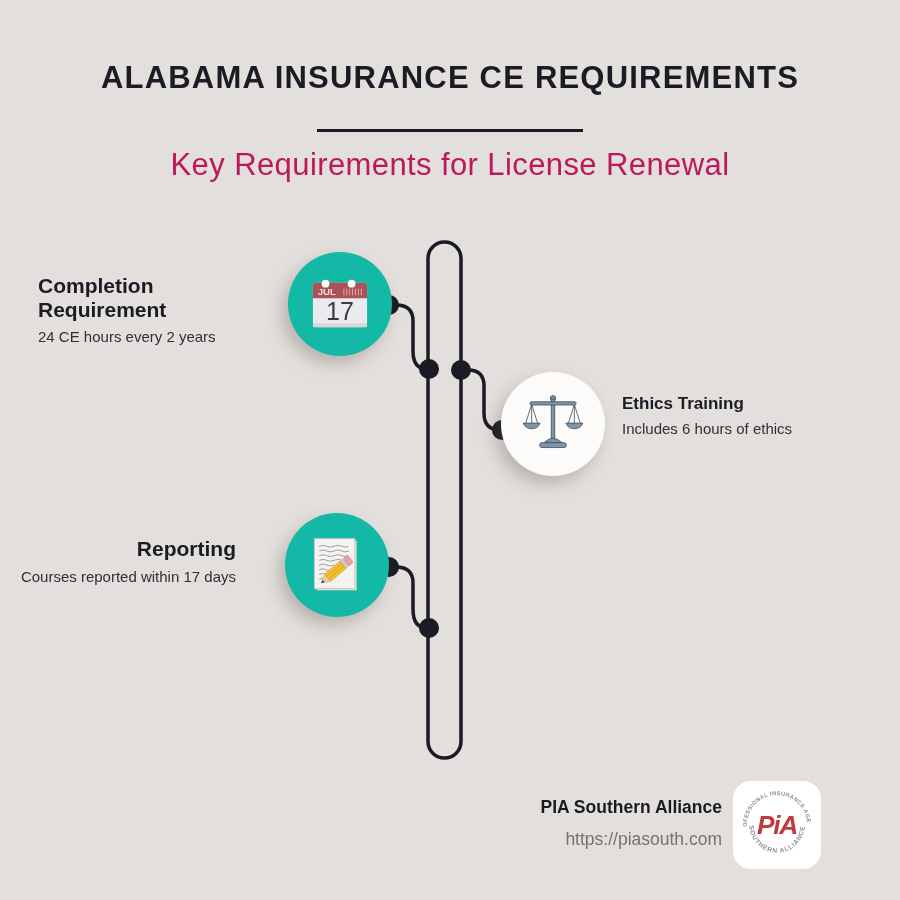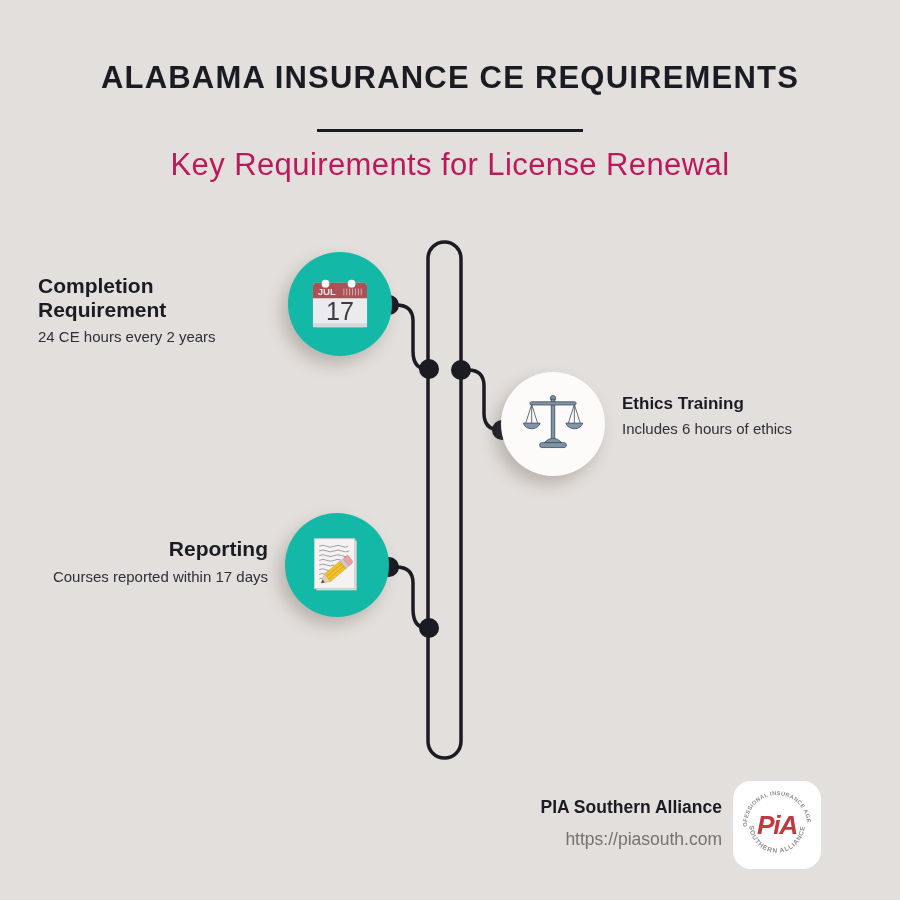--- a/index.html
+++ b/index.html
@@ -44,21 +44,21 @@
     position:absolute;left:0;top:0;width:900px;height:900px;
     pointer-events:none;
   }
   
   .item-text{position:absolute;}
   .item-title{font-size:21px;font-weight:700;line-height:1.12;color:#1b1b24;}
   .item-desc{font-size:15px;font-weight:400;line-height:1.25;color:#2f2f38;margin-top:7px;}
   .t1{right:632px;top:274px;width:230px;text-align:left;}
   .t2{left:622px;top:394px;width:255px;text-align:left;}
   .t2 .item-title{font-size:17px;}
-  .t3{right:632px;top:537px;width:232px;text-align:right;}
+  .t3{right:664px;top:537px;width:232px;text-align:right;}
   
   .footer-text{
     position:absolute;right:178px;top:797px;text-align:right;
   }
   .footer-org{font-size:17.5px;font-weight:700;color:#1b1b24;}
   .footer-url{font-size:17.5px;font-weight:400;color:#737373;margin-top:11px;}
   .logo-card{
     position:absolute;left:733px;top:781px;width:88px;height:88px;
     background:#ffffff;border-radius:18px;
     display:flex;align-items:center;justify-content:center;

